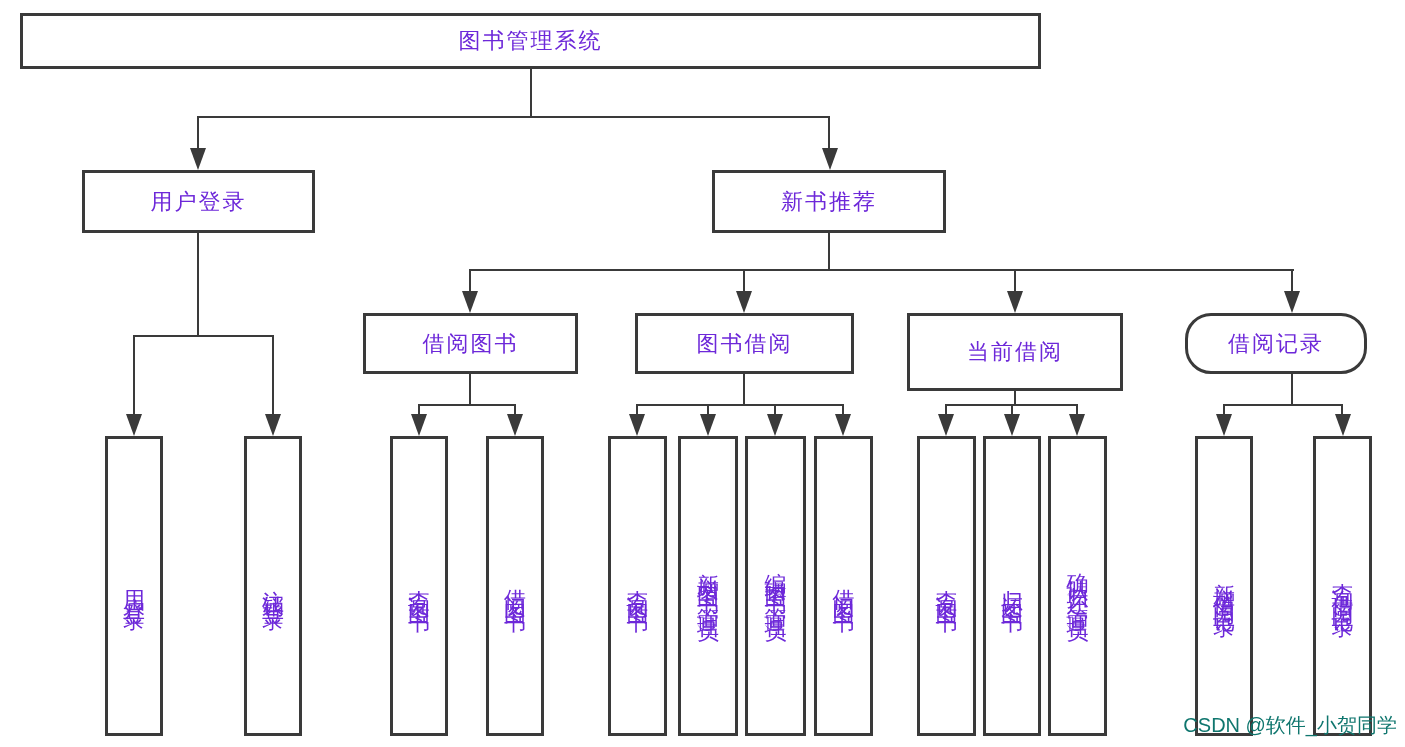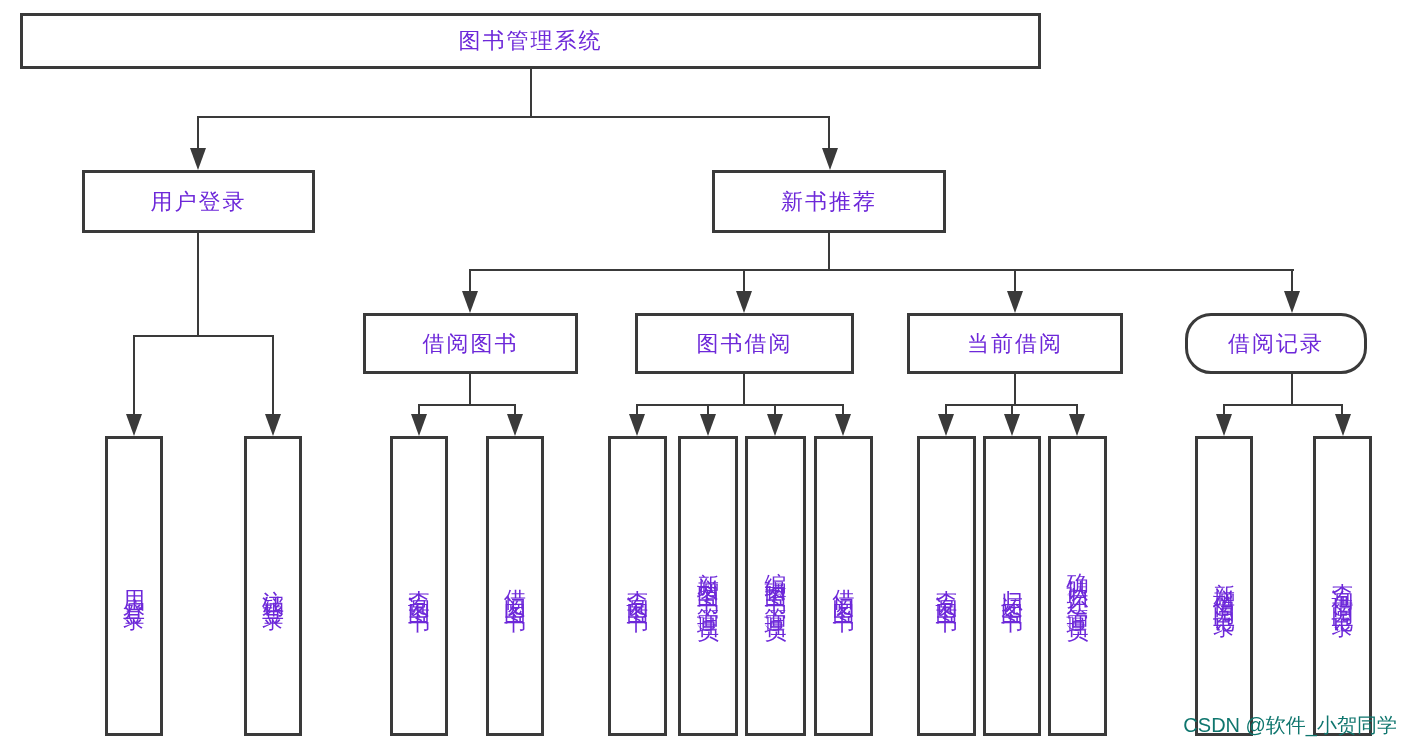--- a/index.html
+++ b/index.html
@@ -115,21 +115,21 @@
     </div>
     <div class="box h" style="left: 712px; top: 170px; width: 234px; height: 63px;">
       <span class="lbl">新书推荐</span>
     </div>
     <div class="box h" style="left: 363px; top: 313px; width: 215px; height: 61px;">
       <span class="lbl">借阅图书</span>
     </div>
     <div class="box h" style="left: 635px; top: 313px; width: 219px; height: 61px;">
       <span class="lbl">图书借阅</span>
     </div>
-    <div class="box h" style="left: 907px; top: 313px; width: 216px; height: 61px;">
+    <div class="box h" style="left: 907px; top: 313px; width: 216px; height: 78px;">
       <span class="lbl">当前借阅</span>
     </div>
     <div class="box h" style="left: 1185px; top: 313px; width: 182px; height: 61px; border-radius: 26px;">
       <span class="lbl">借阅记录</span>
     </div>
     <div class="box v" style="left: 105px; top: 436px; width: 58px; height: 300px;">
       <span class="lbl">用户登录</span>
     </div>
     <div class="box v" style="left: 244px; top: 436px; width: 58px; height: 300px;">
       <span class="lbl">注销登录</span>

